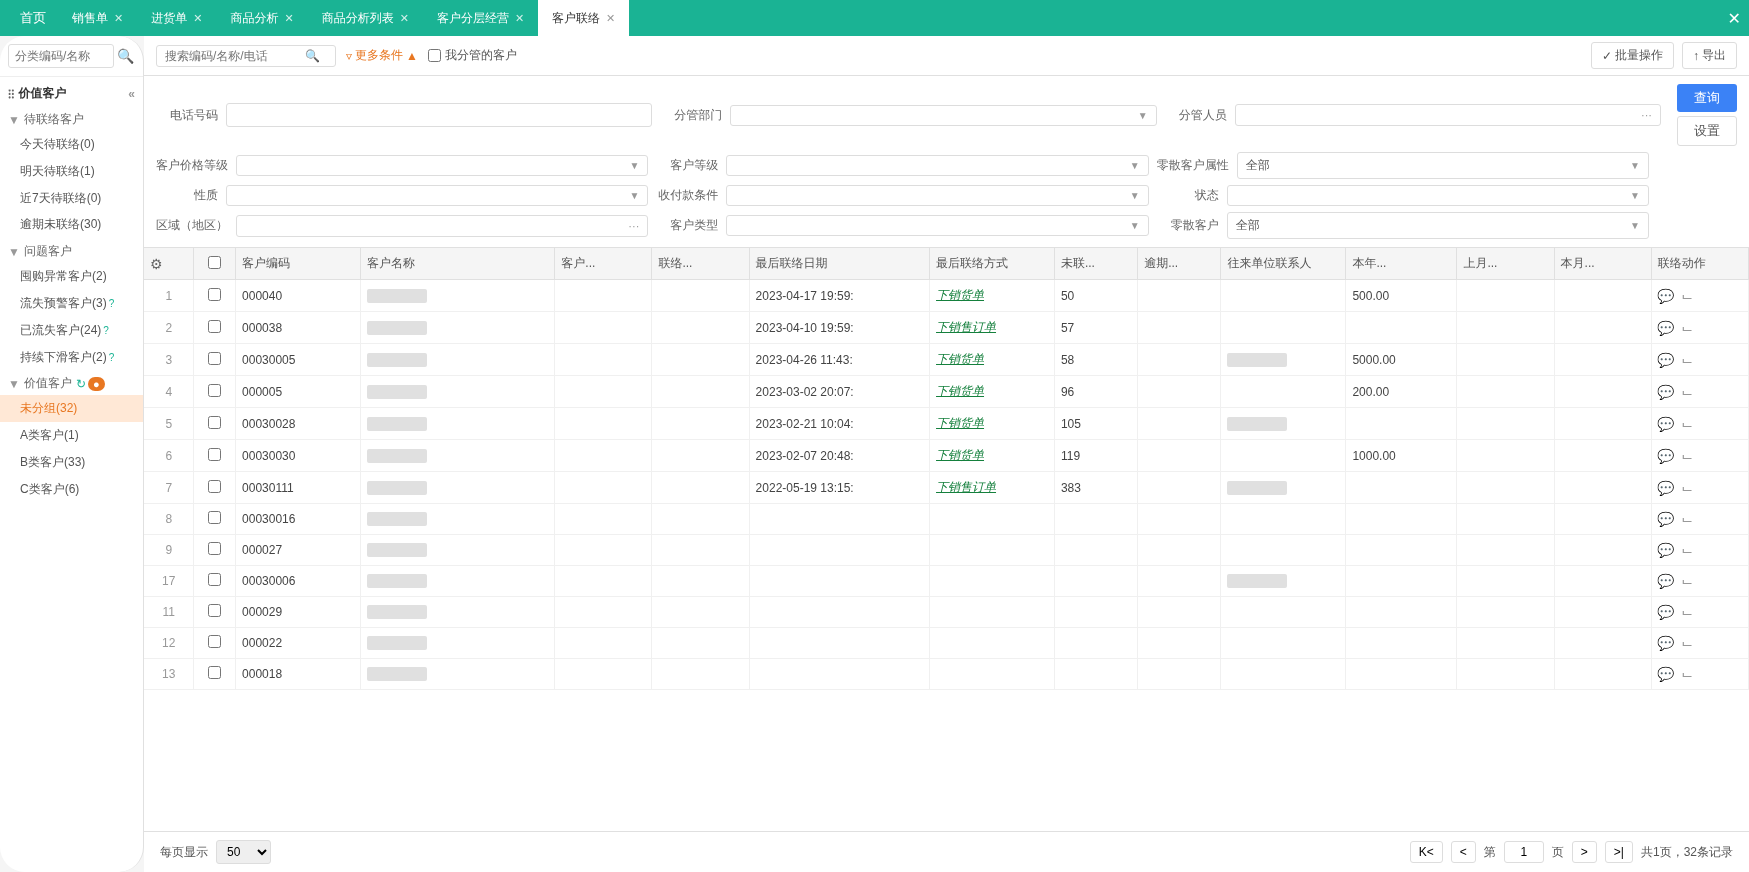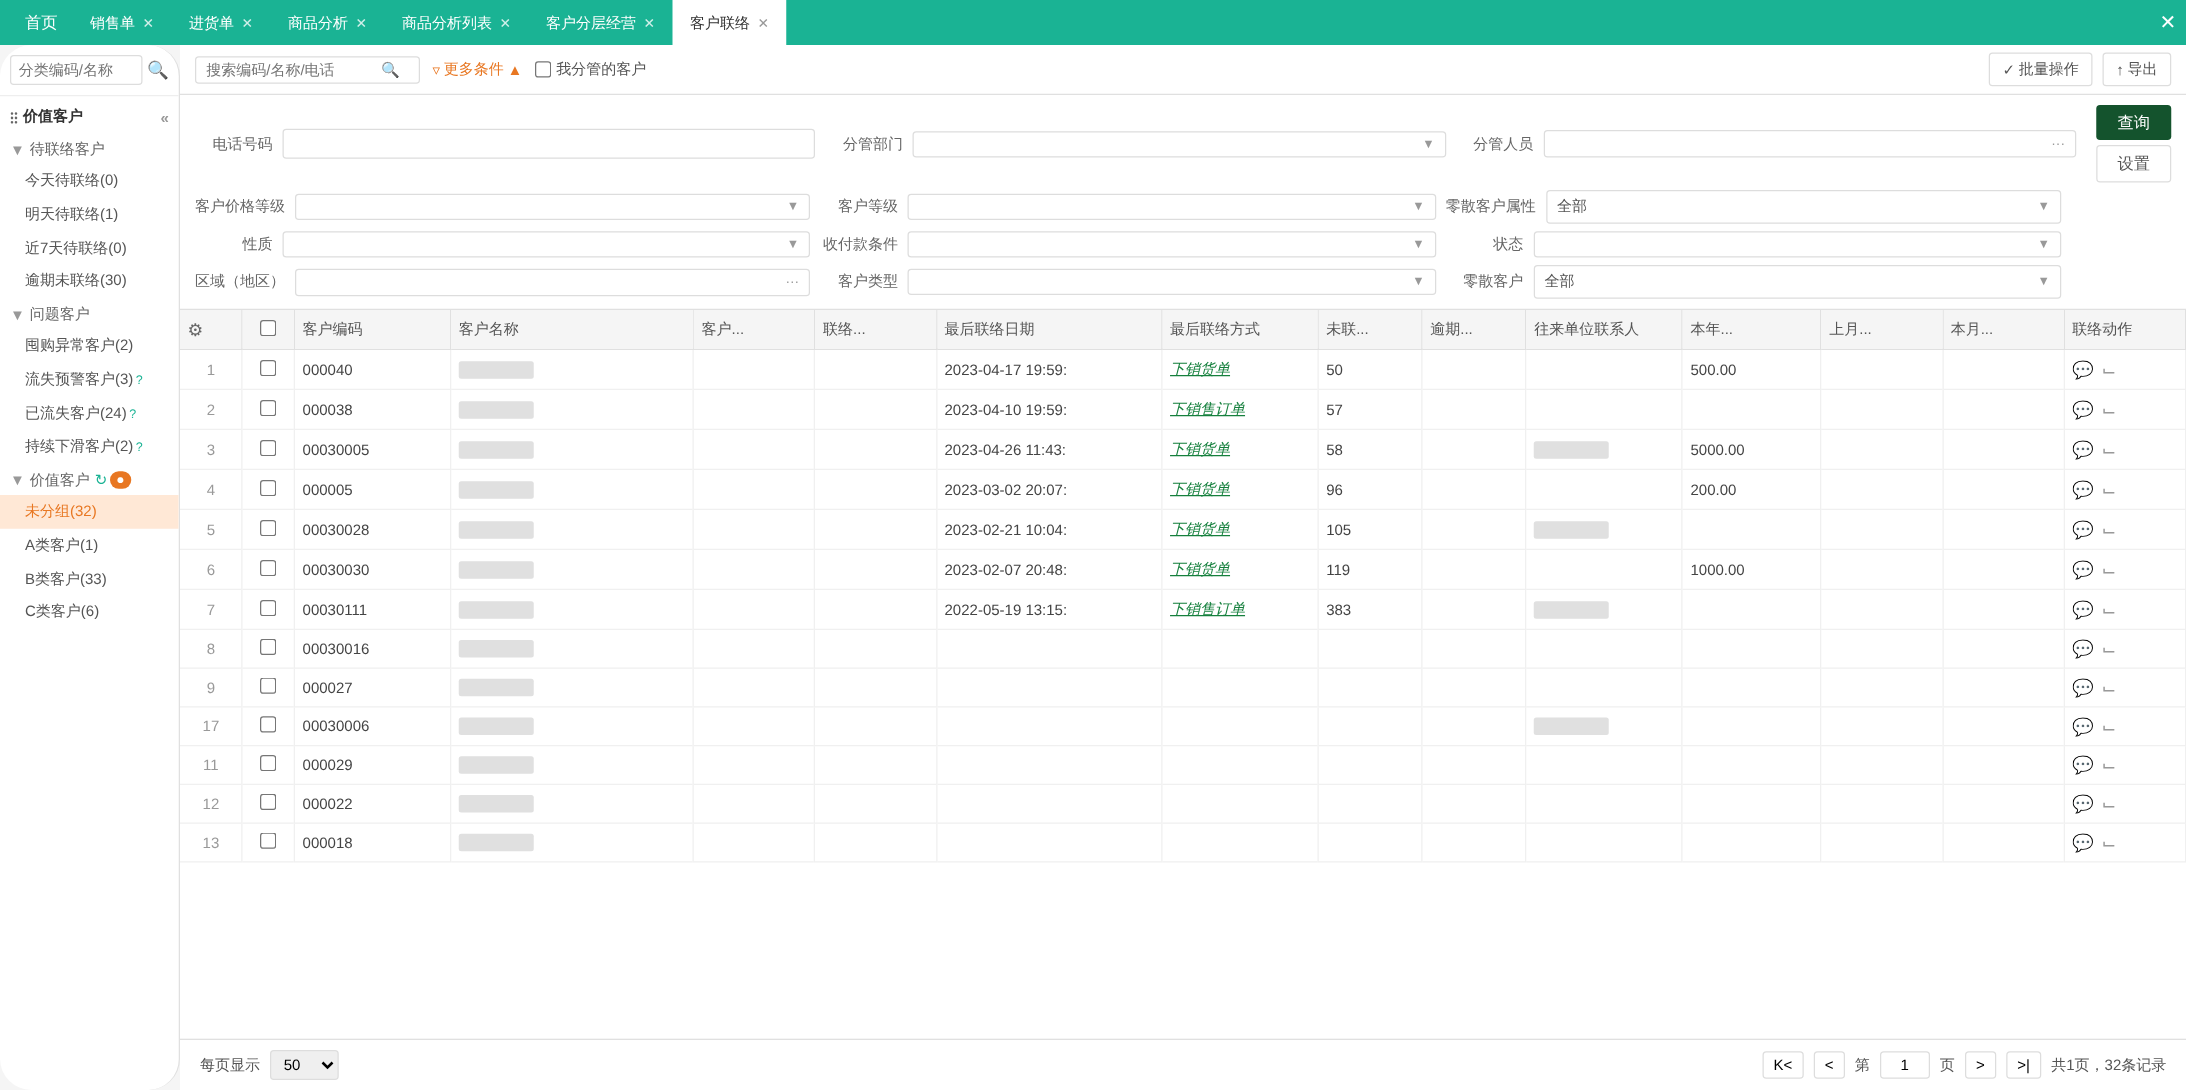--- a/index.html
+++ b/index.html
@@ -238,21 +238,21 @@
       color: #555;
       display: flex;
       align-items: center;
       justify-content: space-between;
       cursor: pointer;
       position: relative;
     }
     .filter-select .chevron { color: #999; font-size: 10px; }
 
     .btn-query {
-      background: #14532d;
+      background: #3b82f6;
       color: #fff;
       border: none;
       padding: 5px 16px;
       border-radius: 3px;
       cursor: pointer;
       font-size: 13px;
     }
     .btn-reset {
       background: #fff;
       color: #555;

